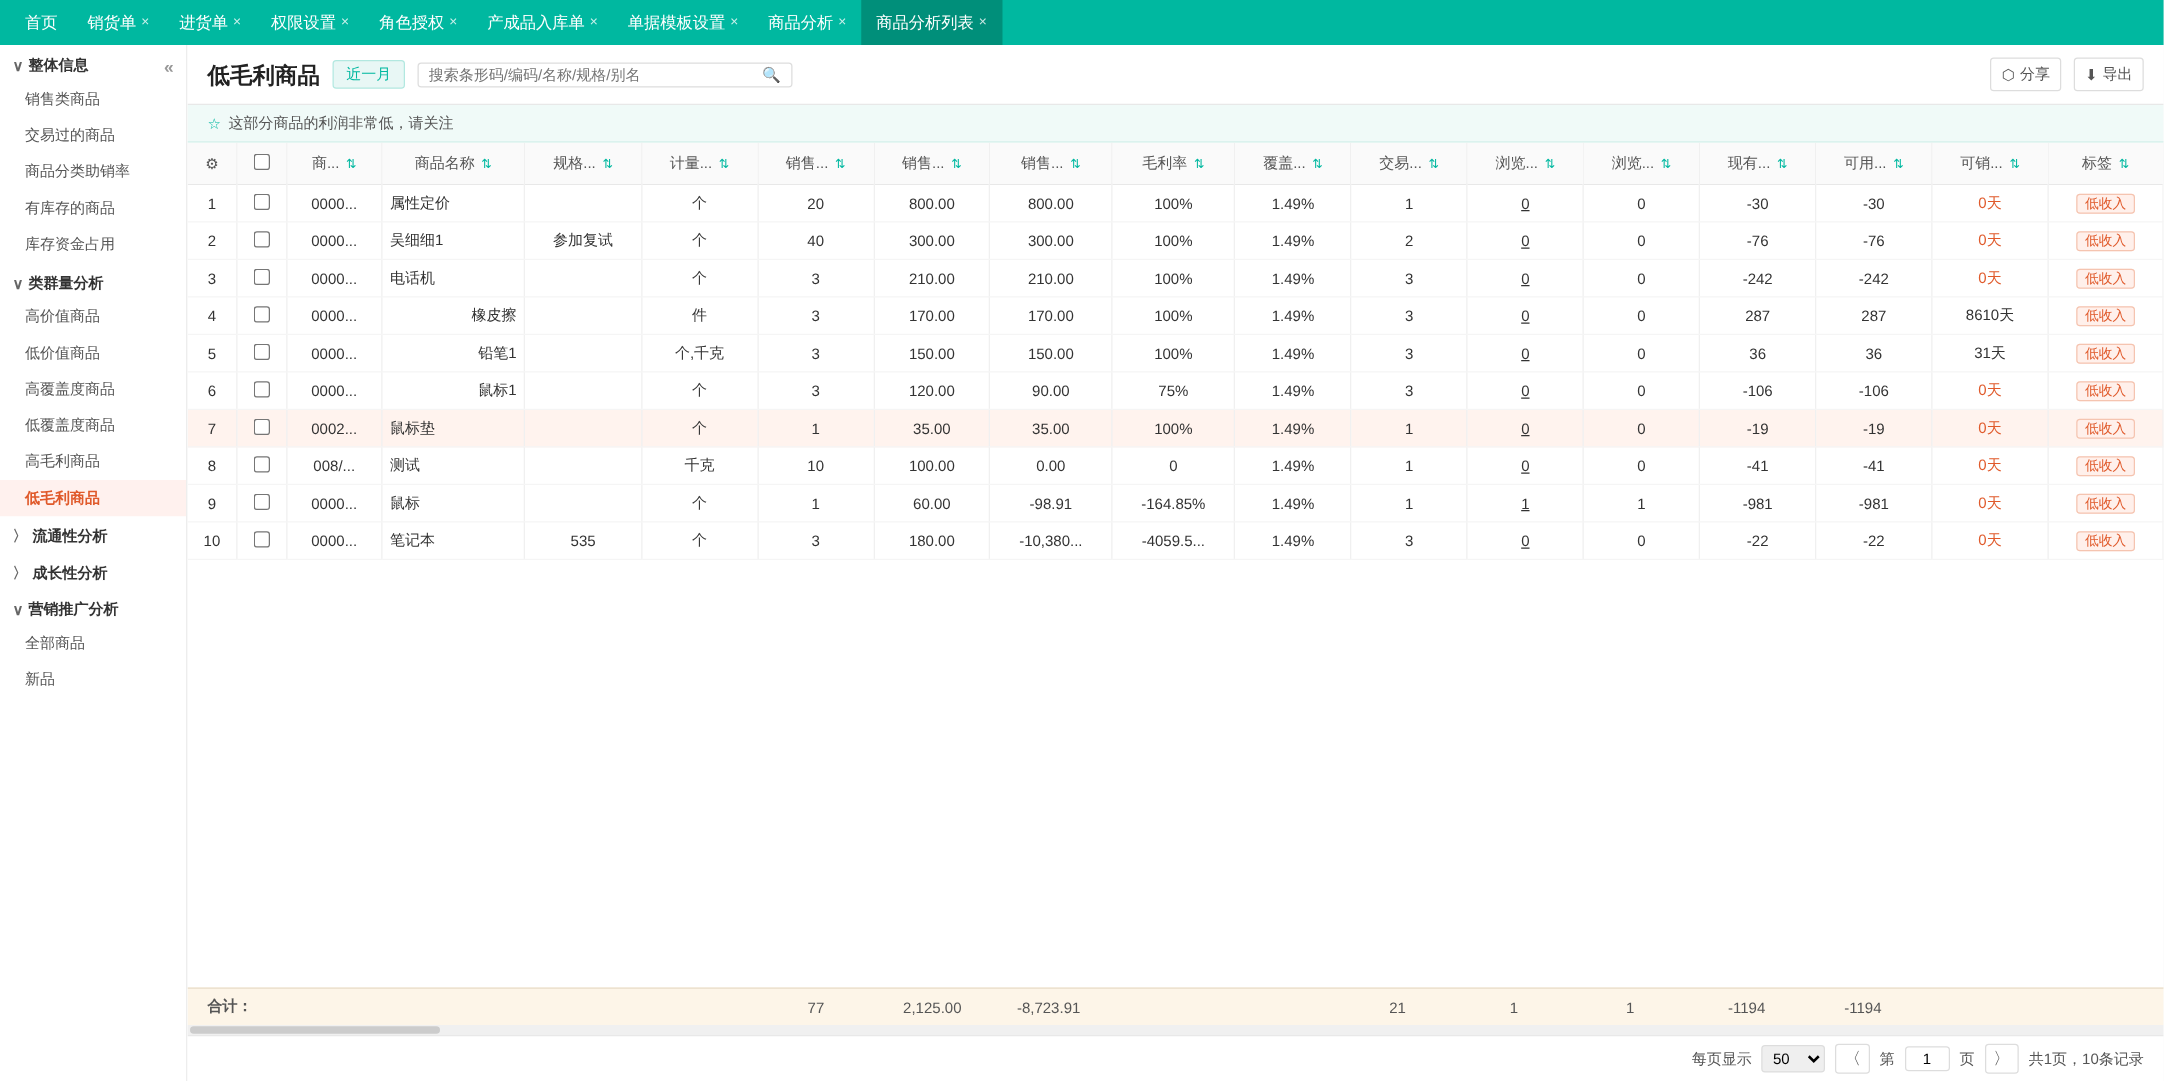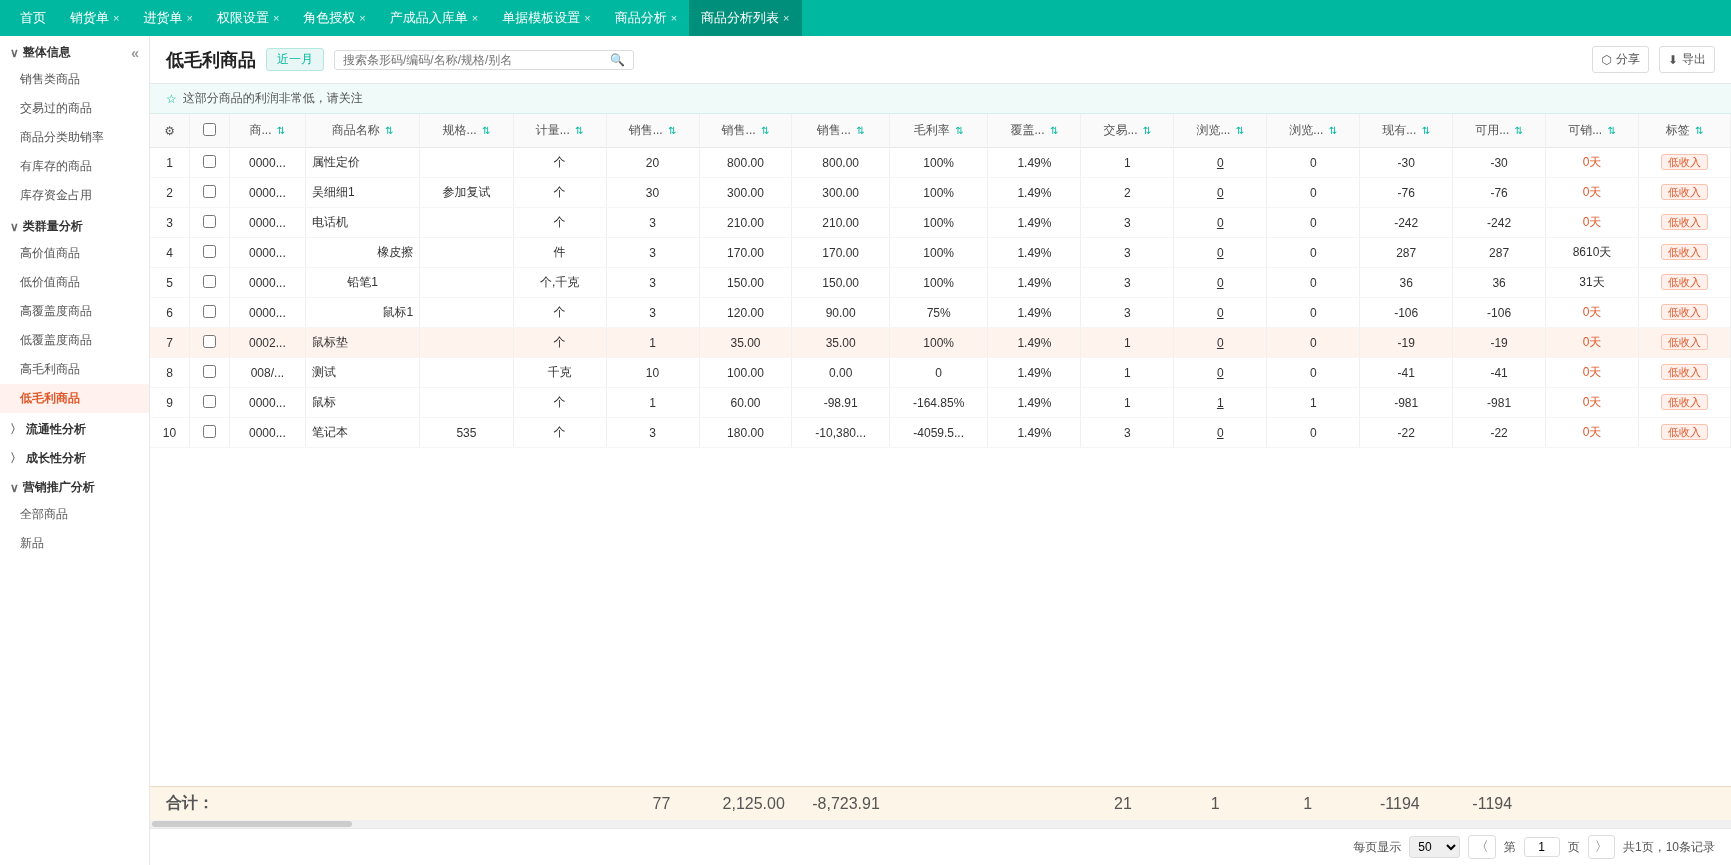--- a/index.html
+++ b/index.html
@@ -183,21 +183,21 @@
     }
     .underline-num { text-decoration: underline; cursor: pointer; color: #333; }
 
     
     .table-footer {
       background: #fdf5e8;
       border-top: 1px solid #e8dcc8;
       padding: 6px 16px;
       display: flex;
       align-items: center;
-      font-size: 16px;
+      font-size: 12px;
       color: #555;
     }
     .footer-label { font-weight: bold; margin-right: 40px; }
     .footer-values {
       display: flex;
       flex: 1;
       gap: 16px;
     }
     .footer-val {
       text-align: center;
@@ -416,21 +416,21 @@
     <td style="color:#e05a2b">0天</td>
     <td><span class="tag-badge">低收入</span></td>
   </tr>
             <tr>
     <td>2</td>
     <td><input type="checkbox" style=""></td>
     <td>0000...</td>
     <td style="text-align:left;">吴细细1</td>
     <td>参加复试</td>
     <td>个</td>
-    <td>30</td>
+    <td>40</td>
     <td>300.00</td>
     <td>300.00</td>
     <td>100%</td>
     <td>1.49%</td>
     <td>2</td>
     <td><span class="underline-num">0</span></td>
     <td>0</td>
     <td>-76</td>
     <td>-76</td>
     <td style="color:#e05a2b">0天</td>
@@ -473,21 +473,21 @@
     <td>0</td>
     <td>287</td>
     <td>287</td>
     <td style="color:#333">8610天</td>
     <td><span class="tag-badge">低收入</span></td>
   </tr>
             <tr>
     <td>5</td>
     <td><input type="checkbox" style=""></td>
     <td>0000...</td>
-    <td style="text-align:center;">铅笔1</td>
+    <td style="text-align:right;">铅笔1</td>
     <td></td>
     <td>个,千克</td>
     <td>3</td>
     <td>150.00</td>
     <td>150.00</td>
     <td>100%</td>
     <td>1.49%</td>
     <td>3</td>
     <td><span class="underline-num">0</span></td>
     <td>0</td>

